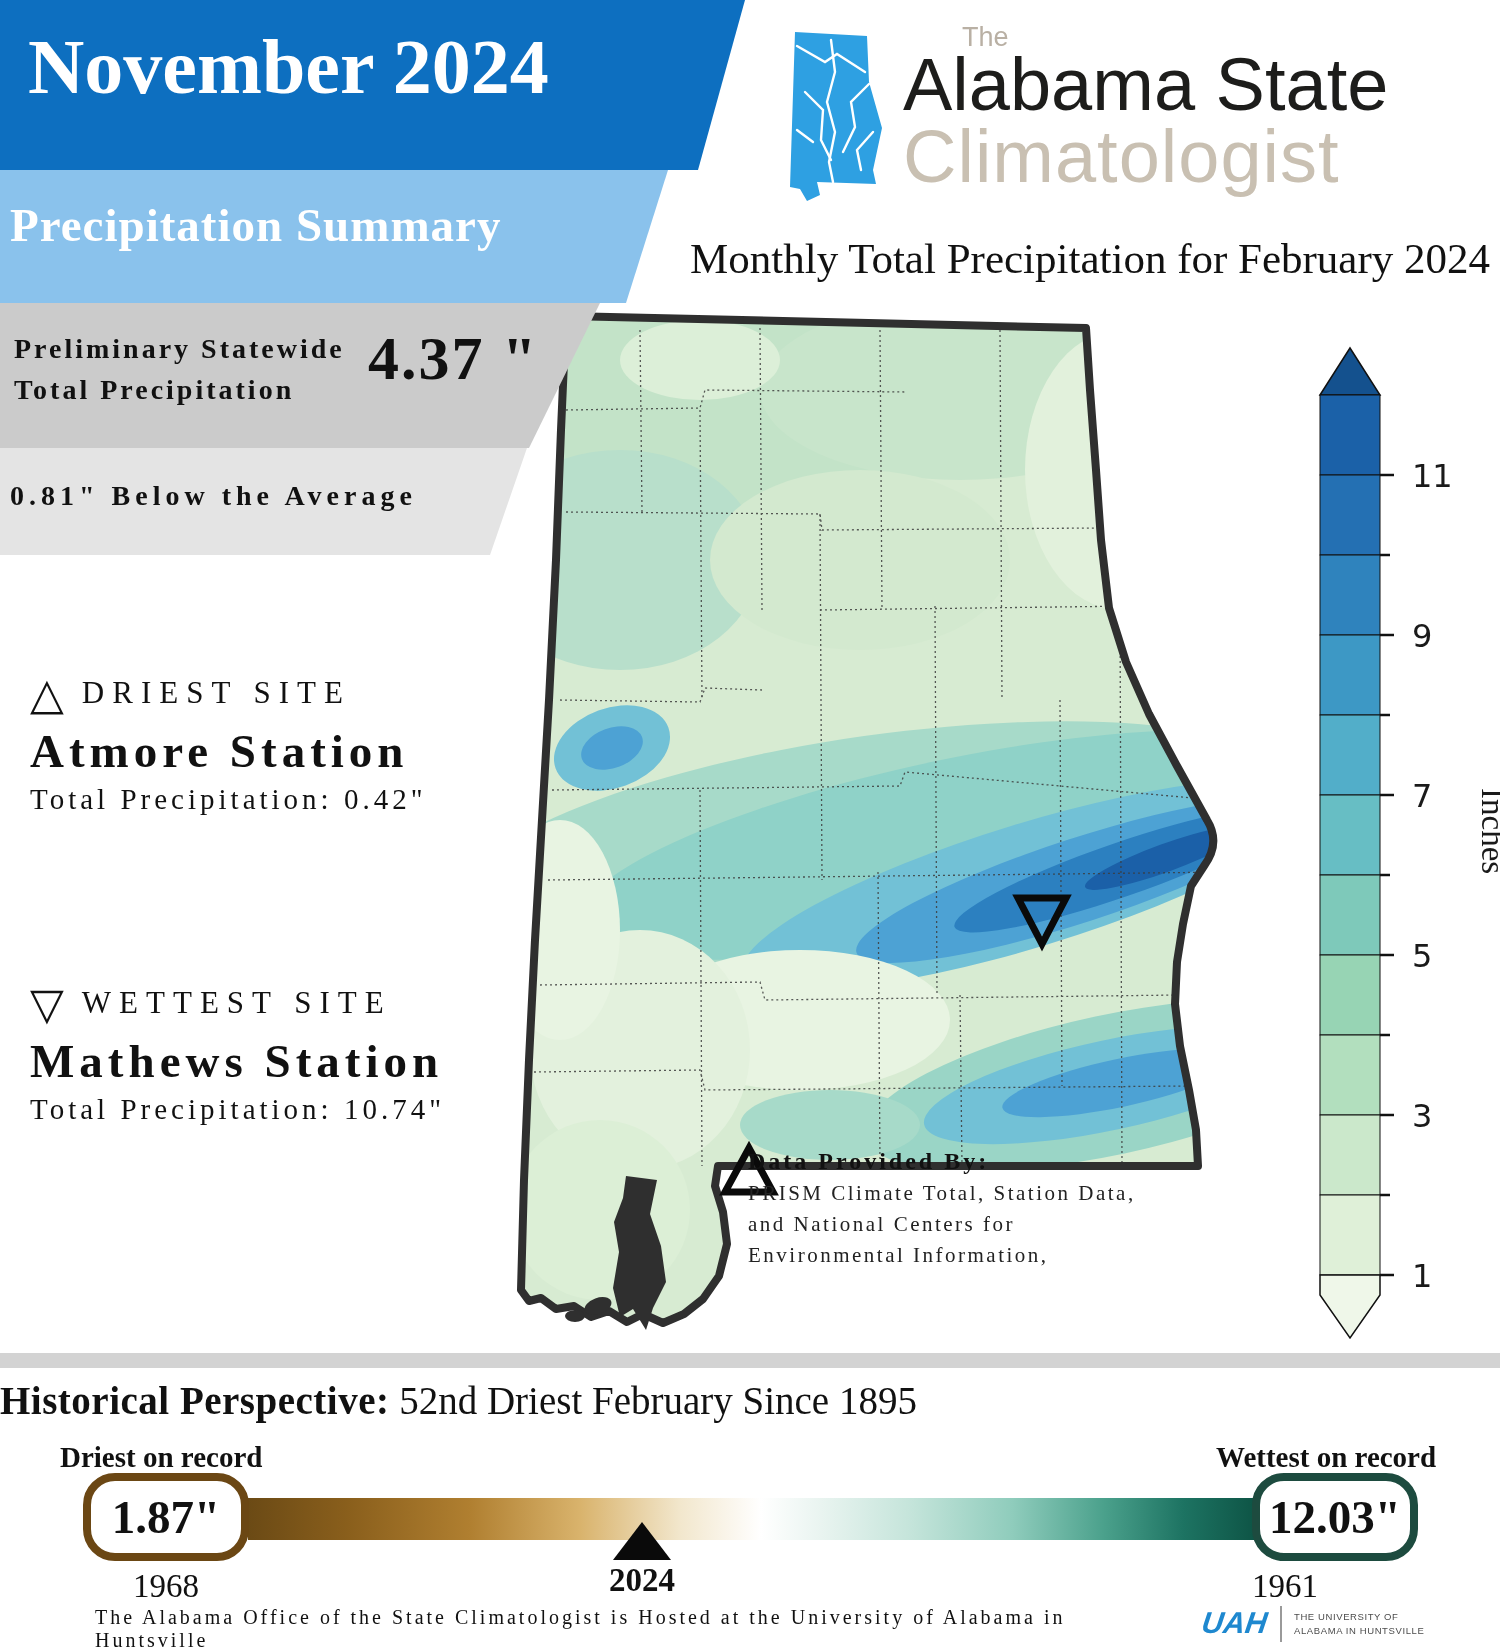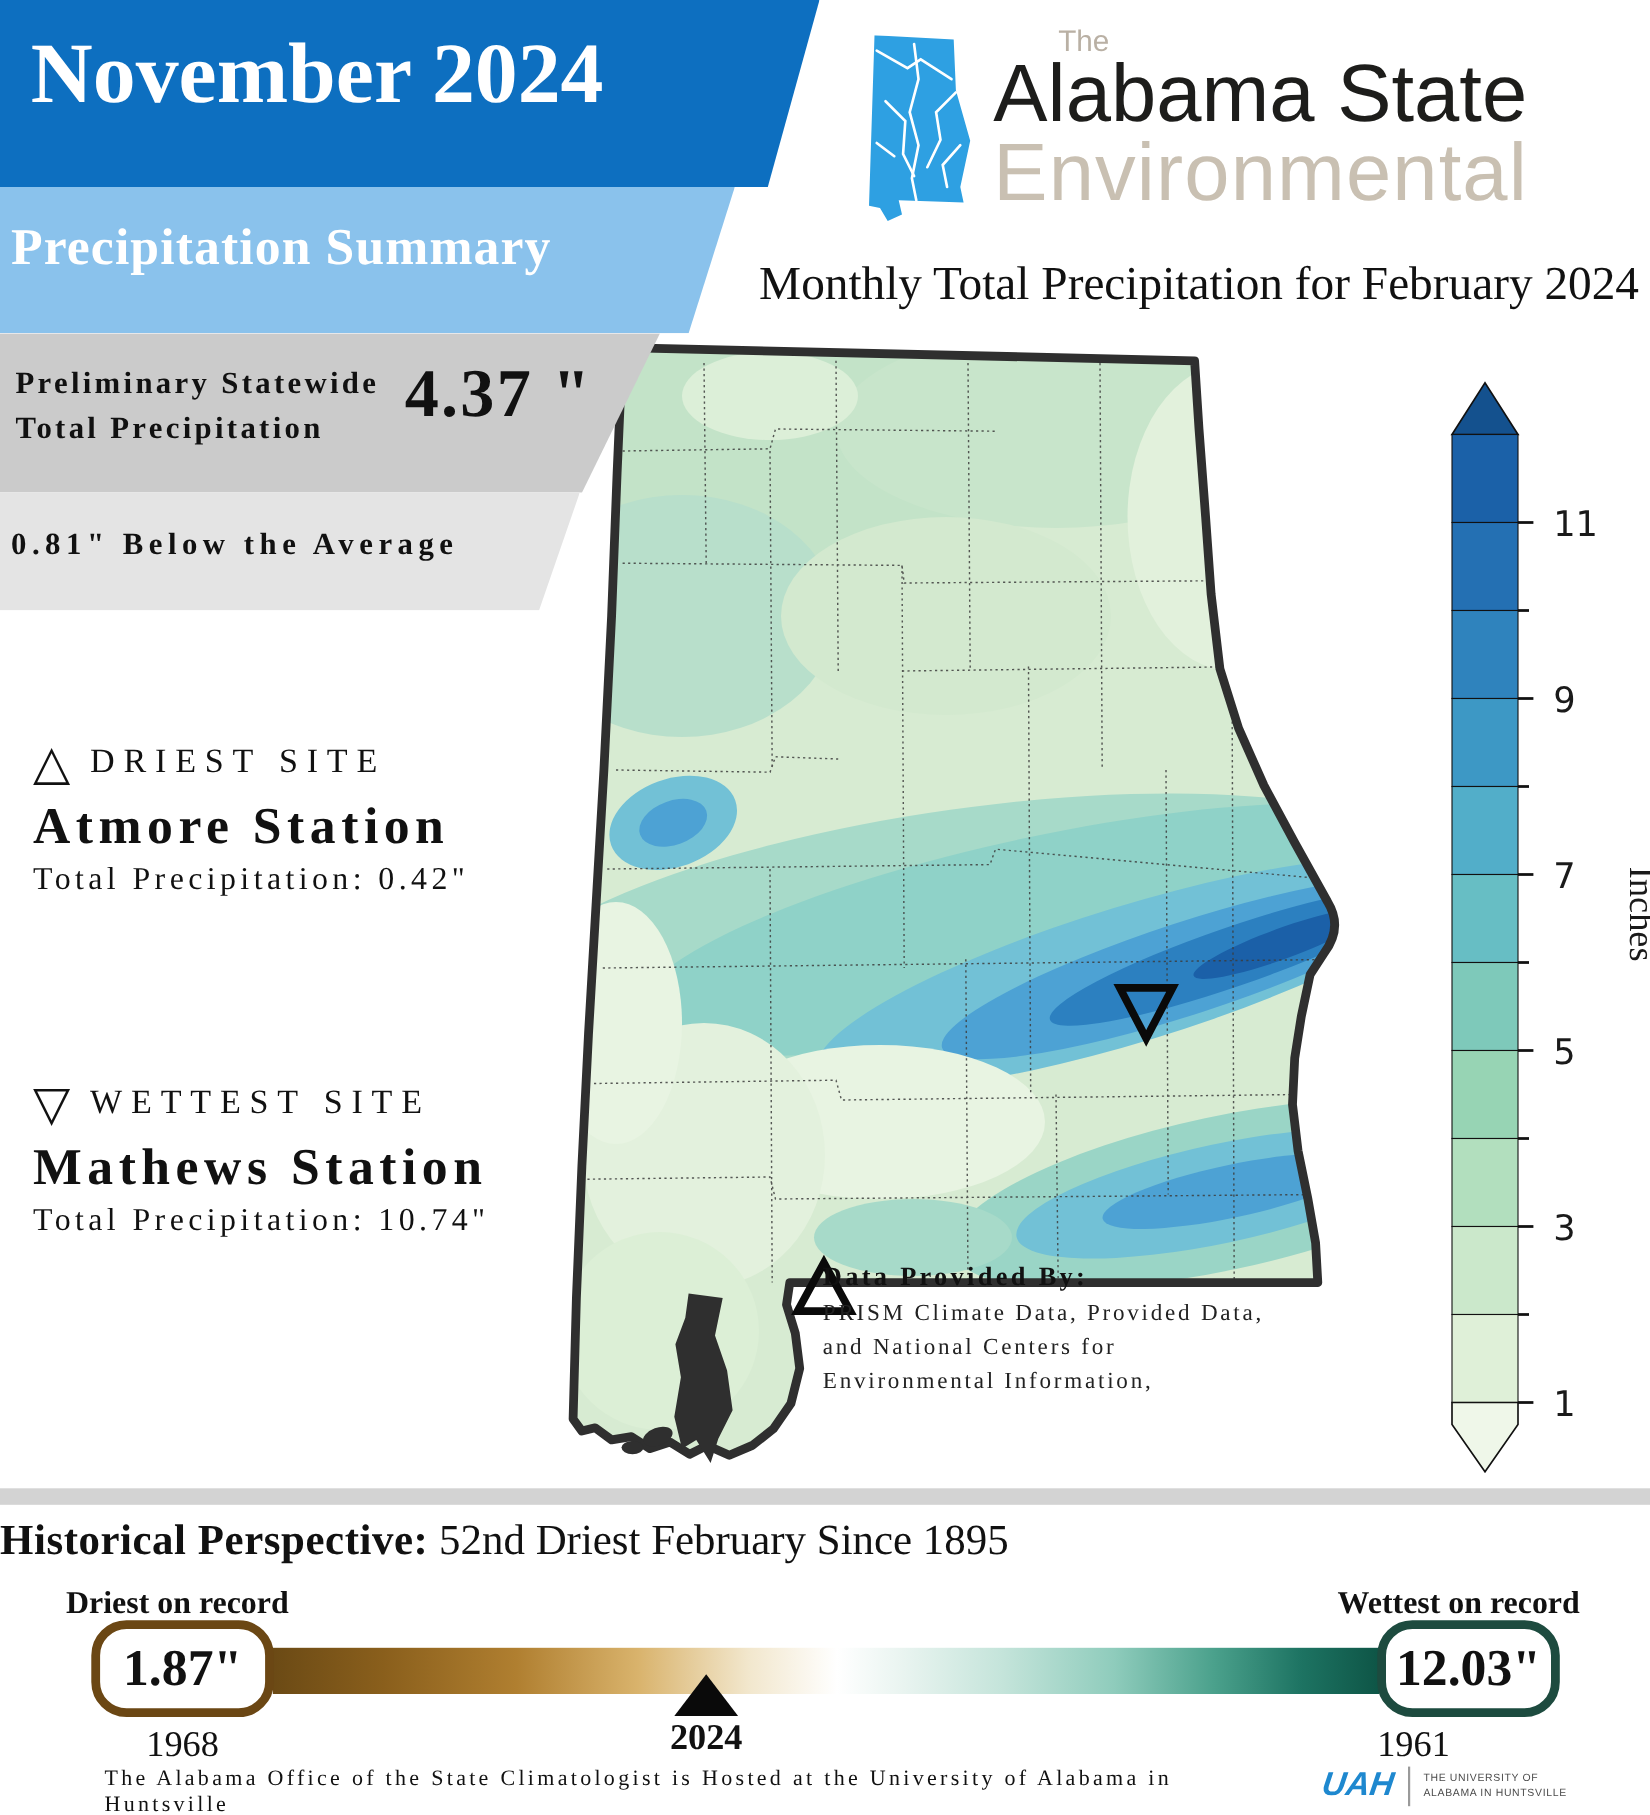--- a/index.html
+++ b/index.html
@@ -226,21 +226,21 @@
       <path d="M12,14 L40,30 L52,22 L80,40"></path>
       <path d="M46,8 L50,40 L42,70 L50,100 L44,130 L48,150"></path>
       <path d="M84,52 L66,70 L70,95 L58,120"></path>
       <path d="M20,60 L38,78 L36,108 L46,128"></path>
       <path d="M88,100 L72,118 L76,138"></path>
       <path d="M12,98 L28,110"></path>
     </g>
   </svg>
   <div class="abs" id="logo-the">The</div>
   <div class="abs" id="logo-line1">Alabama State</div>
-  <div class="abs" id="logo-line2">Environmental</div>
+  <div class="abs" id="logo-line2">Climatologist</div>
 
   <div class="abs" id="map-title">Monthly Total Precipitation for February 2024</div>
 
   <div class="abs" id="box-prelim">
     <div class="lbl">
       <div>Preliminary Statewide</div>
       <div>Total Precipitation</div>
     </div>
     <div class="val">4.37 "</div>
   </div>
@@ -259,21 +259,21 @@
   <div class="abs site-block" style="left:30px;top:982px;width:520px;">
     <div class="site-head">
       <span class="tri">▽</span><span>WETTEST SITE</span>
     </div>
     <div class="site-name">Mathews Station</div>
     <div class="site-total">Total Precipitation: 10.74"</div>
   </div>
 
   <div class="abs" id="data-provided">
     <div class="dp-head">Data Provided By:</div>
-    <div class="dp-line">PRISM Climate Data, Provided Data,</div>
+    <div class="dp-line">PRISM Climate Total, Station Data,</div>
     <div class="dp-line">and National Centers for</div>
     <div class="dp-line">Environmental Information,</div>
   </div>
 
   <div class="abs" id="divider"></div>
   <div class="abs" id="hist-title">
     <b>Historical Perspective:</b><span> 52nd Driest February Since 1895</span>
   </div>
   <div class="abs" id="driest-rec">Driest on record</div>
   <div class="abs" id="wettest-rec">Wettest  on record</div>

